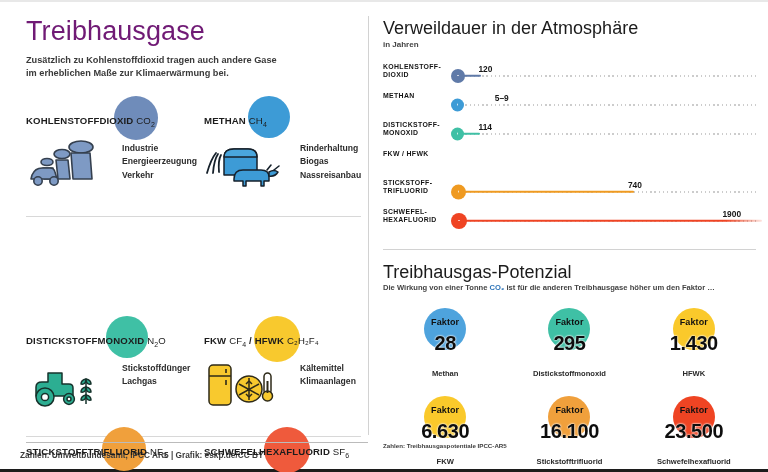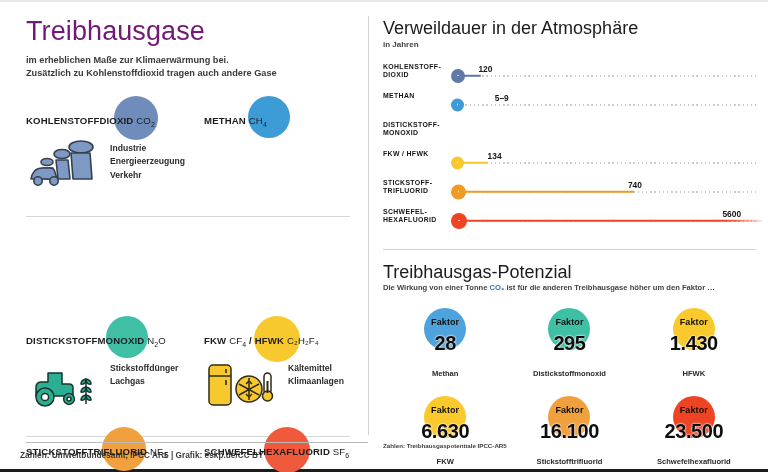--- a/index.html
+++ b/index.html
@@ -34,21 +34,21 @@
   .gas-head{position:relative;height:30px;}
   .blob{
     position:absolute;border-radius:50%;top:-10px;z-index:0;
   }
   .gas-name{
     position:relative;z-index:2;font-size:9.6px;font-weight:bold;
     letter-spacing:.15px;line-height:30px;white-space:nowrap;
   }
   .gas-name .formula{font-weight:400;}
   .gas-name sub{font-size:7px;}
-  .gas-body{display:flex;align-items:flex-start;gap:6px;margin-top:3px;}
+  .gas-body{display:flex;align-items:flex-start;gap:18px;margin-top:3px;}
   .gas-icons{width:78px;height:52px;flex:none;}
   .gas-uses{font-size:8.6px;line-height:1.55;color:#2c2c2c;font-weight:600;padding-top:3px;}
 
   .hdiv{grid-column:1 / -1;height:1px;background:#d8d8d8;}
 
   .footer-line{
     position:absolute;left:26px;right:0px;bottom:26px;height:1px;background:#bbb;
   }
   .footer-txt{
     position:absolute;left:20px;bottom:9px;font-size:8.3px;color:#3c3c3c;font-weight:600;
@@ -111,22 +111,22 @@
 </style>
 </head>
 <body>
 
 <div class="frame">
   <div class="cols">
 
     <div class="left">
       <h1 class="title">Treibhausgase</h1>
       <div class="subtitle">
+        <div>Zusätzlich zu Kohlenstoffdioxid tragen auch andere Gase</div>
         <div>im erheblichen Maße zur Klimaerwärmung bei.</div>
-        <div>Zusätzlich zu Kohlenstoffdioxid tragen auch andere Gase</div>
       </div>
 
       <div class="gasgrid">
 
         <div class="gas">
           <div class="gas-head">
             <div class="blob" style="left:88px;width:44px;height:44px;background:#6f8cba;"></div>
             <div class="gas-name">
               <span>KOHLENSTOFFDIOXID</span>
               <span class="formula"><span>CO</span><sub>2</sub></span>
@@ -155,20 +155,39 @@
             </div>
           </div>
         </div>
 
         <div class="gas">
           <div class="gas-head">
             <div class="blob" style="left:44px;width:42px;height:42px;background:#3d9bd6;"></div>
             <div class="gas-name">
               <span>METHAN</span>
               <span class="formula"><span>CH</span><sub>4</sub></span>
+            </div>
+          </div>
+          <div class="gas-body">
+            <div class="gas-icons">
+              <svg viewBox="0 0 78 52" width="78" height="52">
+                <g fill="#3d9bd6" stroke="#16212b" stroke-width="1.5" stroke-linejoin="round" stroke-linecap="round">
+                  <path d="M3 34 q4-14 9-20 M9 34 q1-13 5-19 M15 33 q-1-12 2-17" fill="none" stroke-width="1.8"></path>
+                  <path d="M20 36 V18 q0-8 10-8 h14 q9 0 9 8 V36 Z"></path>
+                  <path d="M20 18 q0-8 10-8 h14 q9 0 9 8 Z" fill="#4aa6dd"></path>
+                  <path d="M30 40 q0-9 9-9 h18 q8 0 8 7 v4 h-5 v5 h-3 v-5 H42 v5 h-3 v-5 h-9 Z"></path>
+                  <path d="M65 33 q5-3 9 0 q-3 5-9 4 Z"></path>
+                  <path d="M63 31 l4-5 M70 31 l5-4" fill="none" stroke-width="1.6"></path>
+                </g>
+              </svg>
+            </div>
+            <div class="gas-uses">
+              <div>Rinderhaltung</div>
+              <div>Biogas</div>
+              <div>Nassreisanbau</div>
             </div>
           </div>
         </div>
 
         <div class="hdiv"></div>
 
         <div class="gas">
           <div class="gas-head">
             <div class="blob" style="left:80px;width:42px;height:42px;background:#3fc0a5;"></div>
             <div class="gas-name">
@@ -335,49 +354,49 @@
           <div class="track">
             <div class="dots"></div>
             <div class="solid" style="width:1.5%;background:#3d9bd6;"></div>
             <div class="knob" style="width:13px;height:13px;background:#3d9bd6;"></div>
             <div class="lifval" style="left:3.2%;margin-left:34px;">5–9</div>
           </div>
         </div>
 
         <div class="lifrow">
           <div class="lifname">DISTICKSTOFF-<br>MONOXID</div>
-        </div>
-
-        <div class="lifrow">
-          <div class="lifname">FKW / HFWK</div>
           <div class="track">
             <div class="dots"></div>
-            <div class="solid" style="width:10%;background:#f8c92e;"></div>
-            <div class="knob" style="width:13px;height:13px;background:#f8c92e;"></div>
-            <div class="lifval" style="left:12%;">134</div>
-          </div>
+            <div class="solid" style="width:7.5%;background:#3fc0a5;"></div>
+            <div class="knob" style="width:13px;height:13px;background:#3fc0a5;"></div>
+            <div class="lifval" style="left:9%;">114</div>
+          </div>
+        </div>
+
+        <div class="lifrow">
+          <div class="lifname">FKW / HFWK</div>
         </div>
 
         <div class="lifrow">
           <div class="lifname">STICKSTOFF-<br>TRIFLUORID</div>
           <div class="track">
             <div class="dots"></div>
             <div class="solid" style="width:58%;background:#ef9a21;"></div>
             <div class="knob" style="width:15px;height:15px;background:#ef9a21;"></div>
             <div class="lifval" style="left:58%;">740</div>
           </div>
         </div>
 
         <div class="lifrow">
           <div class="lifname">SCHWEFEL-<br>HEXAFLUORID</div>
           <div class="track">
             <div class="dots"></div>
             <div class="solid" style="width:100%;background:linear-gradient(to right,#ef4423 88%,rgba(239,68,35,.15));"></div>
             <div class="knob" style="width:16px;height:16px;background:#ef4423;"></div>
-            <div class="lifval" style="left:89%;">5600</div>
+            <div class="lifval" style="left:89%;">1900</div>
           </div>
         </div>
 
       </div>
 
       <div class="rdiv"></div>
 
       <h2 class="r-title" style="margin-top:12px;">Treibhausgas-Potenzial</h2>
       <div class="r-sub" style="font-size:7.6px;">
         <span>Die Wirkung von einer Tonne </span><span class="co2blue">CO₂</span><span> ist für die anderen Treibhausgase höher um den Faktor …</span>

